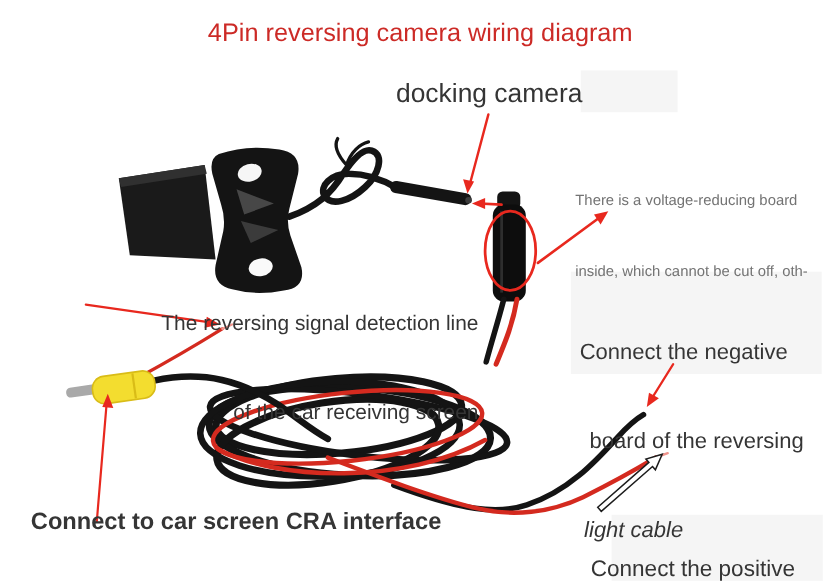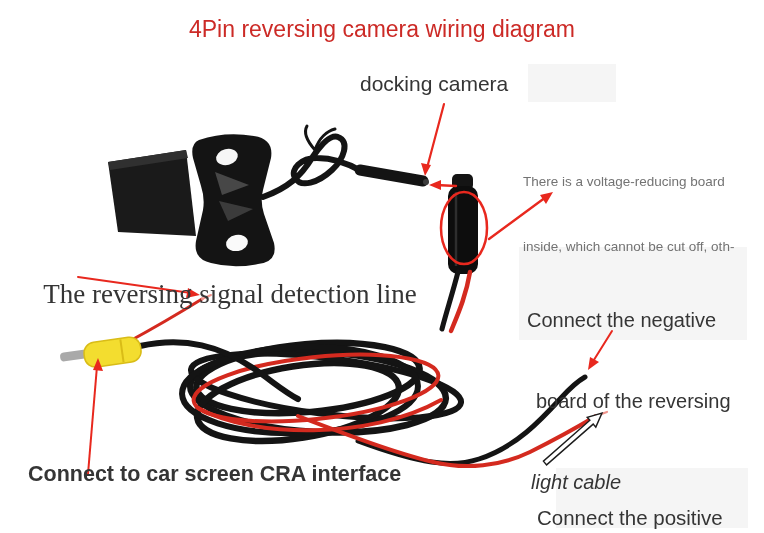--- a/index.html
+++ b/index.html
@@ -14,23 +14,23 @@
     --note-bg:#ededed;
     --page-bg:#ffffff;
   }
   *{margin:0;padding:0;box-sizing:border-box;}
   html,body{width:764px;height:533px;overflow:hidden;background:var(--page-bg);}
   #stage{position:relative;width:764px;height:533px;background:var(--page-bg);
          font-family:"Liberation Sans","DejaVu Sans",sans-serif;}
   #diagram{position:absolute;left:0;top:0;}
   .label{position:absolute;color:var(--text-dark);white-space:pre;}
   .title{left:0;top:16px;width:764px;text-align:center;font-size:23px;color:var(--title-red);}
-  .docking{left:360px;top:72px;font-size:21px;}
+  .docking{left:360px;top:72px;font-size:24px;}
   .note{left:523px;top:128px;width:230px;font-size:13.5px;line-height:21.5px;color:#737373;}
-  .detection{left:25px;top:227px;width:410px;text-align:center;font-size:27px;line-height:27px;font-family:Liberation Serif, serif;}
+  .detection{left:25px;top:227px;width:410px;text-align:right;font-size:19px;line-height:27px;}
   .negative{left:527px;top:253px;font-size:20px;line-height:27px;}
   .negative .l2{padding-left:9px;}
   .negative .l3{padding-left:4px;font-style:italic;}
   .cra{left:28px;top:462px;font-size:21.5px;font-weight:bold;}
   .positive{left:537px;top:450px;font-size:20.5px;line-height:27px;}
 
   
   .wireB{stroke:var(--wire-black);fill:none;stroke-linecap:round;}
   .wireR{stroke:var(--wire-red);fill:none;stroke-linecap:round;}
   .wireRtip{stroke:var(--wire-red-tip);fill:none;stroke-linecap:round;}
@@ -146,20 +146,21 @@
 
   <div class="label docking">docking camera</div>
 
   <div class="label note">
     <div>There is a voltage-reducing board</div>
     <div>inside, which cannot be cut off, oth-</div>
   </div>
 
   <div class="label detection">
     <div>The reversing signal detection line</div>
+    <div>of the car receiving screen</div>
   </div>
 
   <div class="label negative">
     <div class="l1">Connect the negative</div>
     <div class="l2">board of the reversing</div>
     <div class="l3">light cable</div>
   </div>
 
   <div class="label cra">Connect to car screen CRA interface</div>
 

